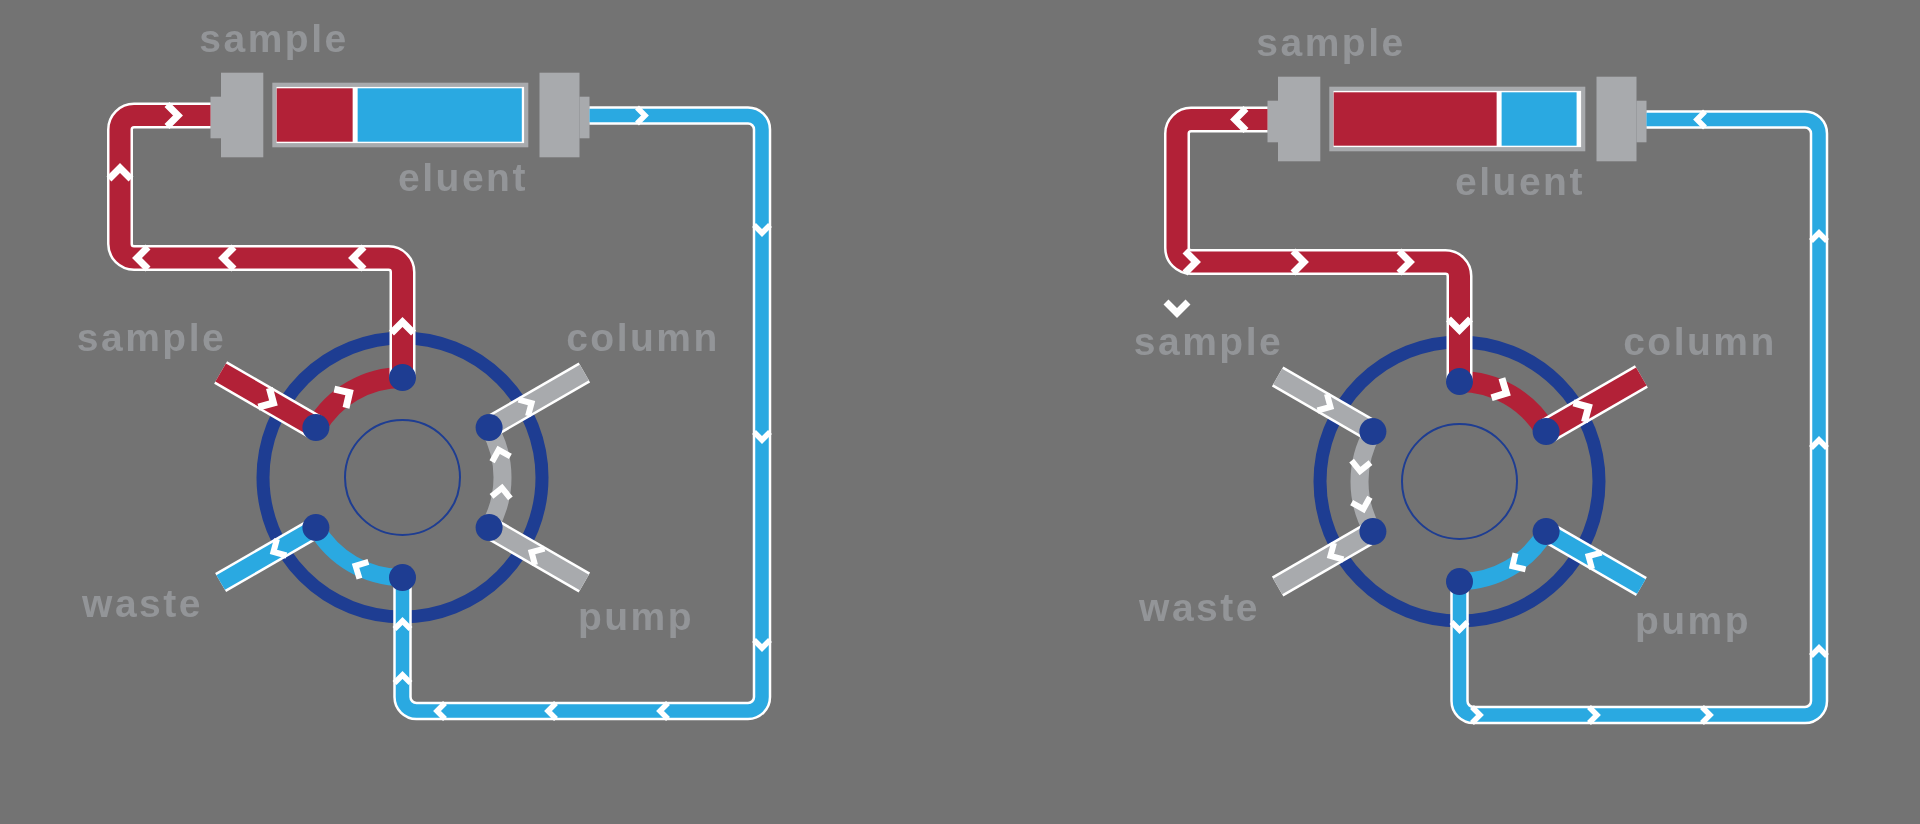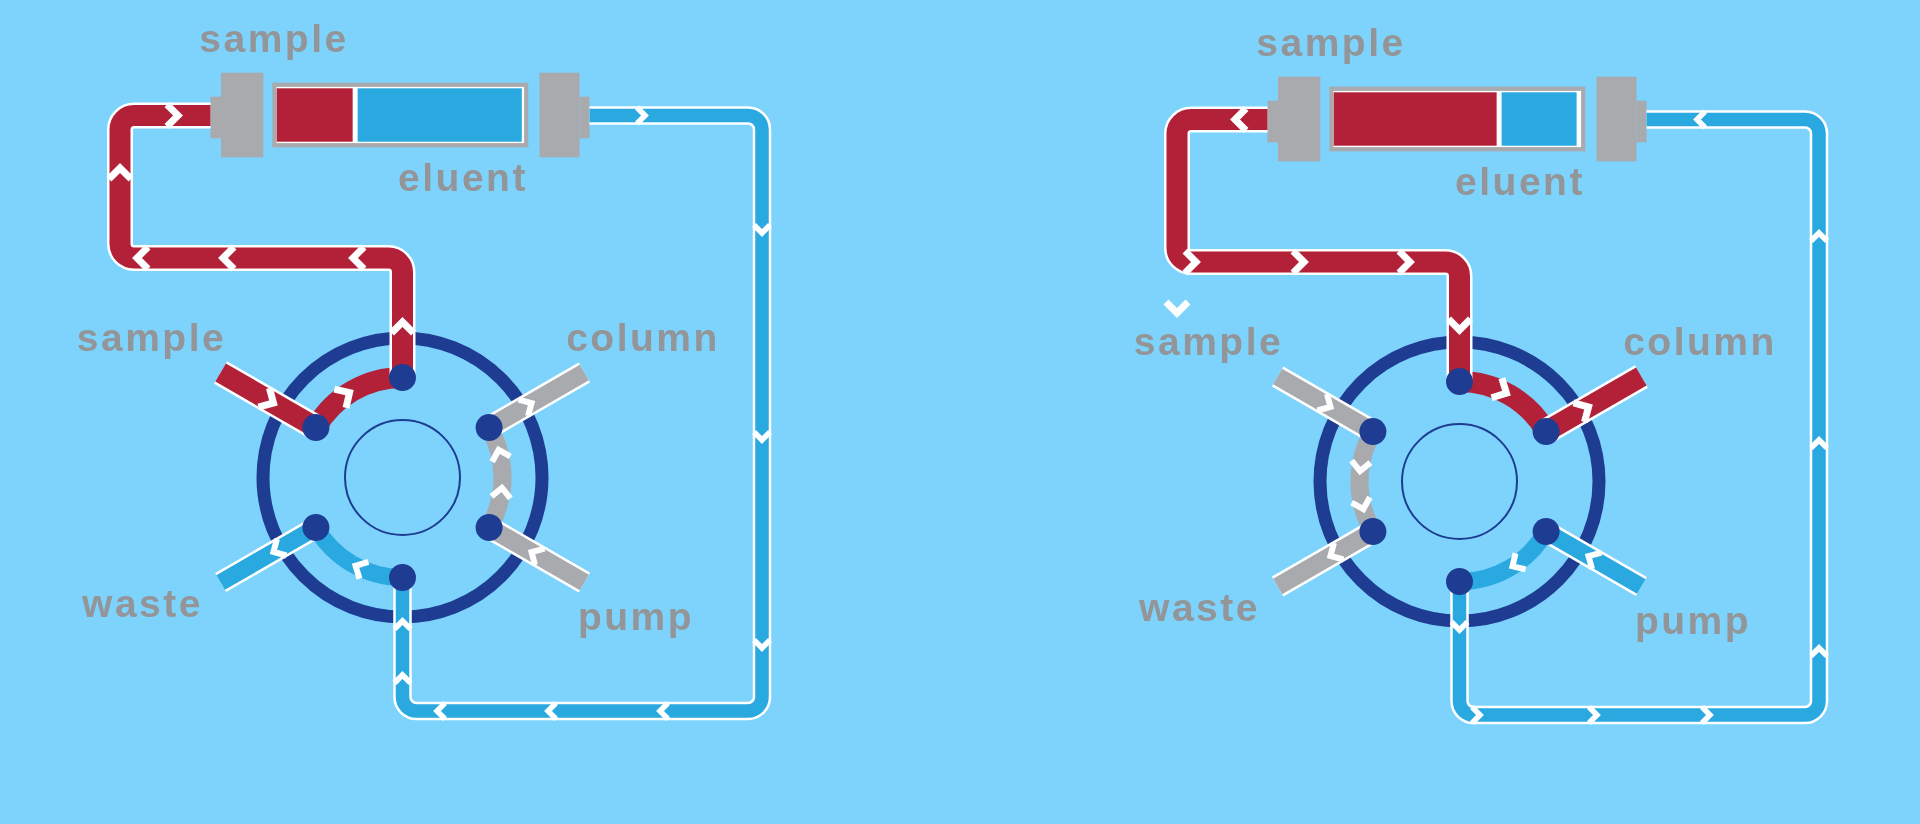--- a/index.html
+++ b/index.html
@@ -1,16 +1,16 @@
 <!DOCTYPE html>
 <html><head>
 <meta charset="utf-8">
 <style>
   html,body{margin:0;padding:0;background:#ffffff;}
-  .canvas{position:relative;width:1920px;height:824px;background:#7dd3fc;overflow:hidden;}
+  .canvas{position:relative;width:1920px;height:824px;background:#737373;overflow:hidden;}
   svg{display:block;}
   .lbl{
     font-family:"Liberation Sans", sans-serif;
     font-weight:bold;
     font-size:39px;
     letter-spacing:2.5px;
     fill:#939598;
   }
 </style>
 </head>

